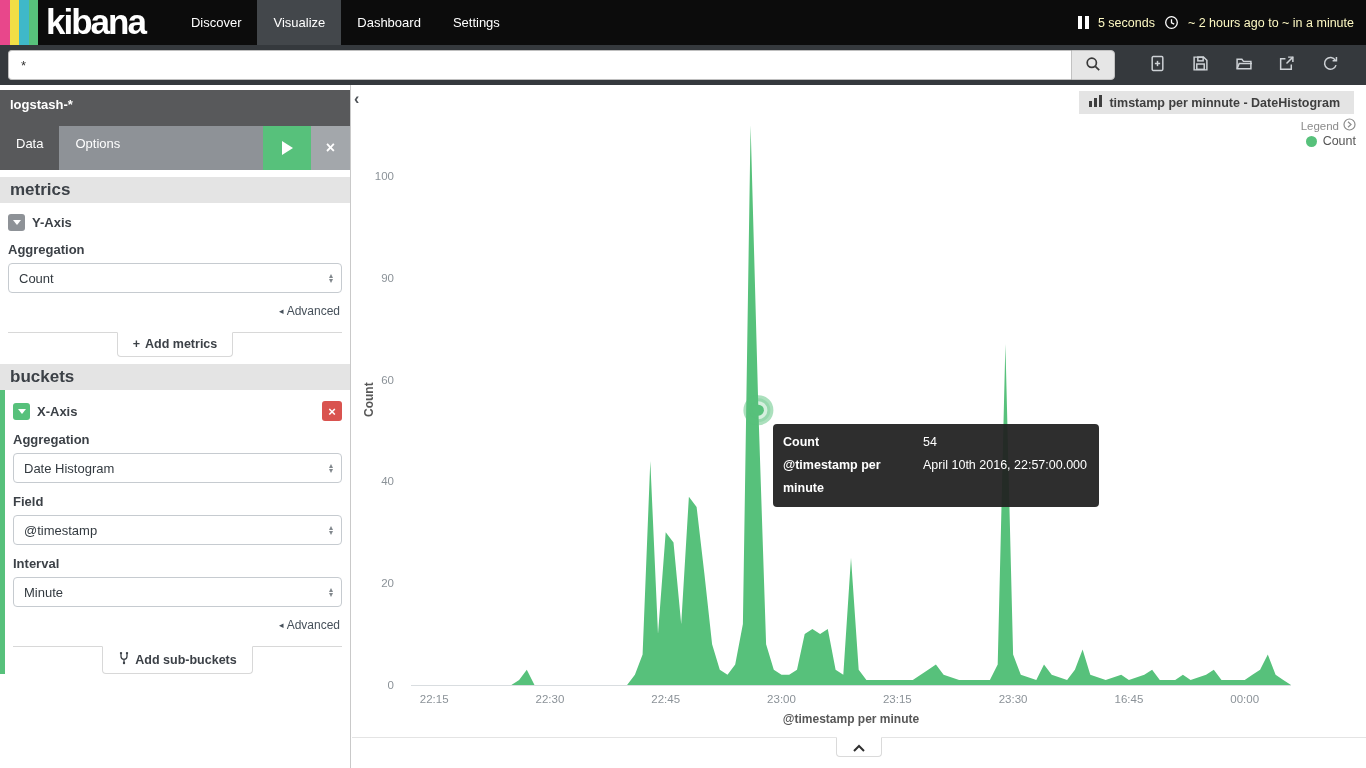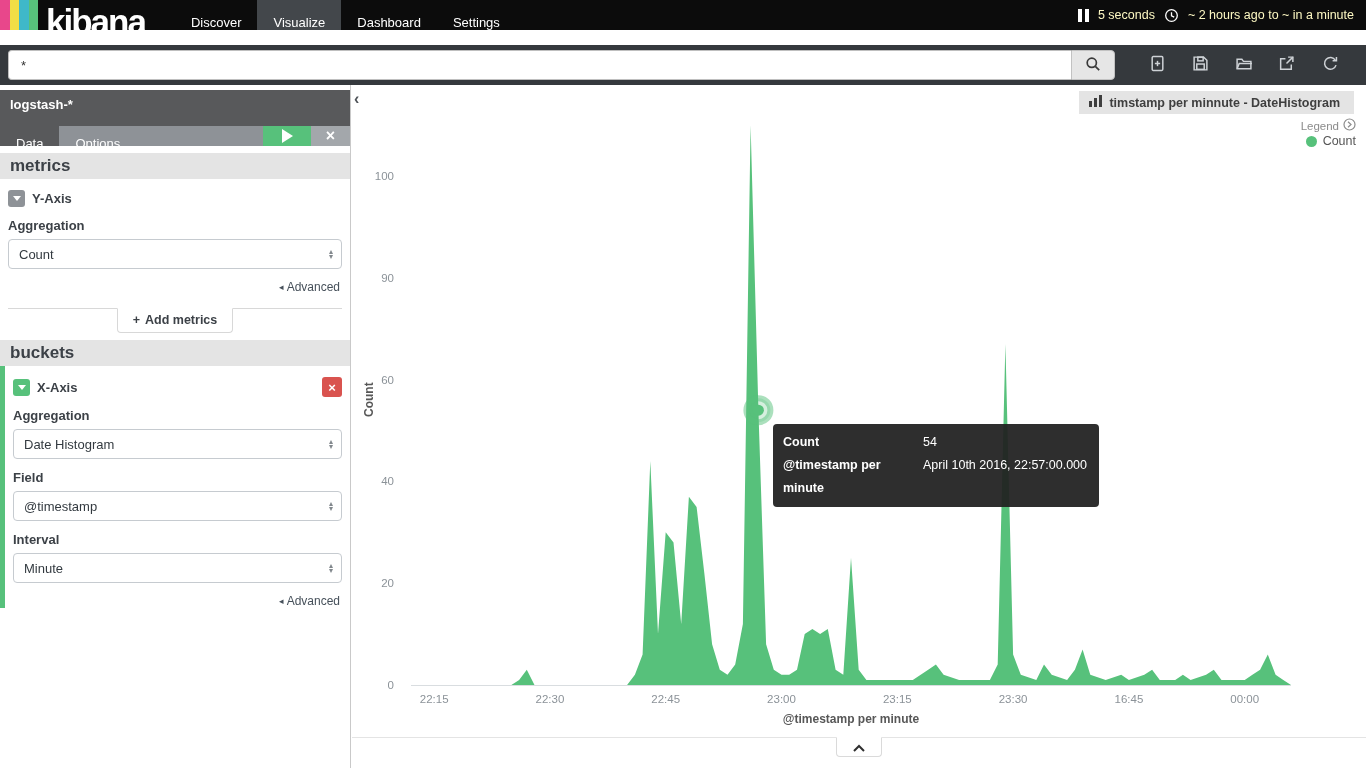--- a/index.html
+++ b/index.html
@@ -1,21 +1,21 @@
 <!DOCTYPE html>
 <html><head>
 <meta charset="utf-8">
 <style>
   * { box-sizing: border-box; }
   html,body { margin:0; padding:0; }
   body { font-family: "Liberation Sans", "DejaVu Sans", sans-serif; font-size:13px; background:#fff; }
   #app { position:relative; width:1366px; height:768px; overflow:hidden; background:#fff; }
 
   
-  .topnav { position:absolute; top:0; left:0; right:0; height:30px; background:#0c0c0c; display:flex; align-items:stretch; z-index:30; }
+  .topnav { position:absolute; top:0; left:0; right:0; height:45px; background:#0c0c0c; display:flex; align-items:stretch; z-index:30; }
   .logo-block { display:flex; align-items:stretch; }
   .stripes { display:flex; width:38px; }
   .stripes i { flex:1; }
   .stripes i:nth-child(1){ background:#e8478b; }
   .stripes i:nth-child(2){ background:#f2de46; }
   .stripes i:nth-child(3){ background:#3fb8c9; }
   .stripes i:nth-child(4){ background:#57c17b; }
   .brand { color:#fff; font-size:35px; font-weight:bold; letter-spacing:-2px; line-height:44px; padding:0 14px 0 8px; }
   .nav-items { display:flex; margin-left:16px; }
   .nav-item { padding:0 16px; line-height:45px; color:#fff; font-size:13px; cursor:pointer; }
@@ -30,21 +30,21 @@
   .query-group { display:flex; width:1107px; }
   .query-input { flex:1; height:30px; border:1px solid #bfbfbf; border-right:none; border-radius:4px 0 0 4px; padding:0 12px; font-size:13px; color:#333; outline:none; font-family:inherit; }
   .search-btn { width:44px; height:30px; background:#e6e6e6; border:1px solid #c2c2c2; border-radius:0 4px 4px 0; display:flex; align-items:center; justify-content:center; cursor:pointer; padding:0; }
   .toolbar-icons { display:flex; flex:1; justify-content:space-between; margin-left:14px; padding:0 8px; }
   .tool-btn { width:40px; height:30px; background:transparent; border:none; display:flex; align-items:center; justify-content:center; cursor:pointer; padding:0; }
   .tool-btn svg { stroke:#ced2d6; fill:none; stroke-width:1.4; }
 
   
   .sidebar { position:absolute; left:0; top:85px; width:351px; bottom:0; background:#fff; border-right:1px solid #c9c9c9; overflow:hidden; }
   .index-header { margin-top:5px; height:36px; background:#58595b; color:#fff; font-weight:bold; font-size:13px; line-height:30px; padding:0 10px; }
-  .tab-row { display:flex; height:20px; background:#8e9297; align-items:stretch; }
+  .tab-row { display:flex; height:44px; background:#8e9297; align-items:stretch; }
   .tab { padding:0 16px; line-height:36px; color:#fff; font-size:13px; cursor:pointer; }
   .tab.active { background:#58595b; }
   .tab-spacer { flex:1; }
   .apply-btn { width:48px; background:#57c17b; border:none; display:flex; align-items:center; justify-content:center; cursor:pointer; }
   .play-tri { width:0; height:0; border-left:11px solid #fff; border-top:7px solid transparent; border-bottom:7px solid transparent; }
   .discard-btn { width:39px; background:#a3a7ab; border:none; color:#fff; font-size:16px; font-weight:bold; cursor:pointer; }
   .group-header { background:#e4e4e4; font-size:17px; font-weight:bold; color:#3c4147; padding:3px 10px; margin-top:7px; }
   .agg { padding:8px 8px 0 8px; }
   .agg.open { border-left:5px solid #57c17b; }
   .agg-header { display:flex; align-items:center; gap:7px; margin:3px 0 0 0; }
@@ -254,20 +254,33 @@
             <i>▴</i>
             <i>▾</i>
           </span>
       </div>
       <div class="advanced-row">
         <a class="advanced-link">
           <span class="adv-tri">◂</span>
           <span>Advanced</span>
         </a>
       </div>
+      <div class="add-row">
+        <button class="add-btn">
+          <span class="fork-icon">
+            <svg width="12" height="14" viewBox="0 0 14 16">
+                <path d="M3.5,3 v3 a3.5,3.5 0 0 0 7,0 v-3 M7,9.5 V13.5" fill="none" stroke-width="1.5"></path>
+                <circle cx="3.5" cy="2.3" r="1.4" stroke="none"></circle>
+                <circle cx="10.5" cy="2.3" r="1.4" stroke="none"></circle>
+                <circle cx="7" cy="13.8" r="1.4" stroke="none"></circle>
+              </svg>
+          </span>
+          <span>Add sub-buckets</span>
+        </button>
+      </div>
     </div>
   </div>
 
   <div class="main">
     <span class="collapse-arrow">‹</span>
 
     <div class="viz-header">
       <span>
         <svg width="13" height="12" viewBox="0 0 13 12">
             <rect x="0" y="6" width="3" height="6" fill="#3f3f3f"></rect>

